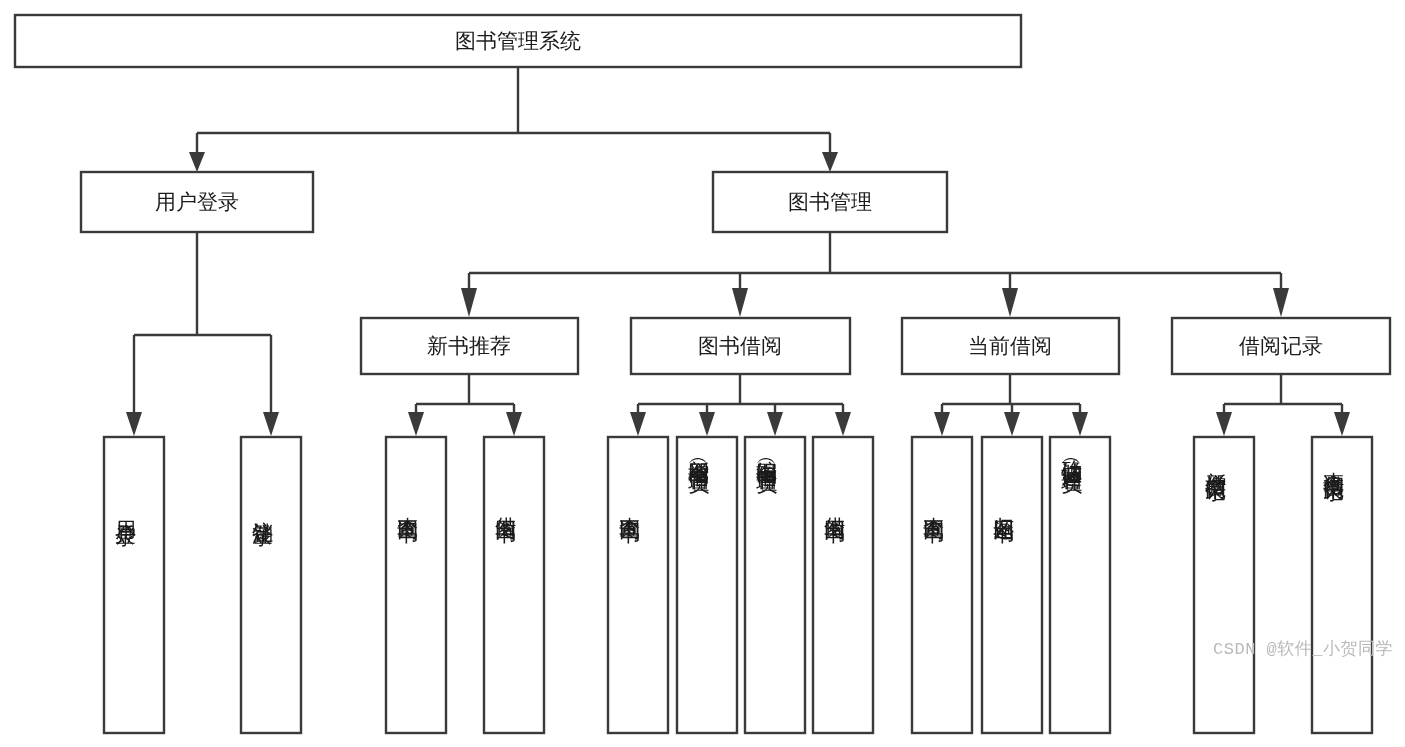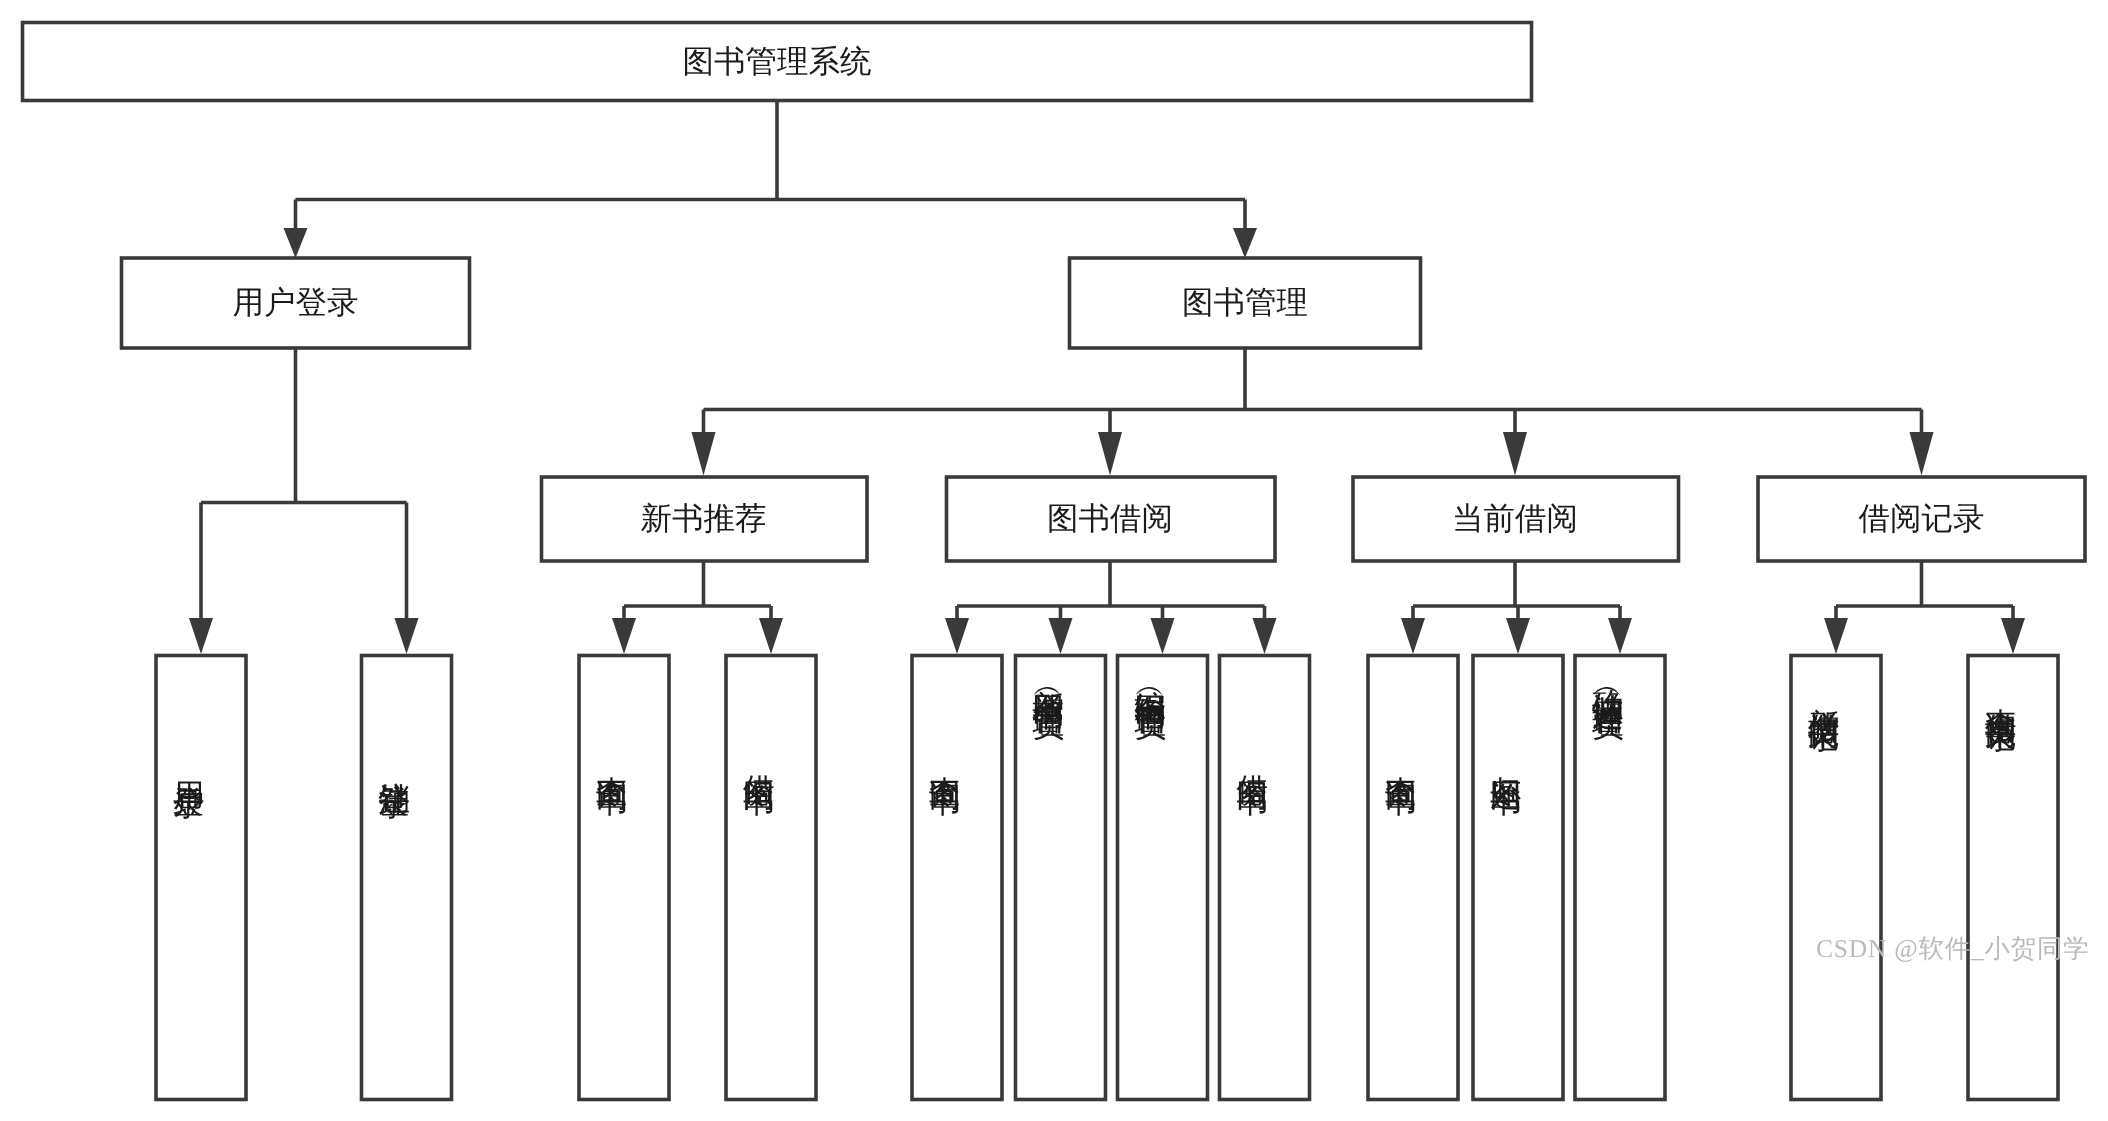--- a/index.html
+++ b/index.html
@@ -59,22 +59,22 @@
     line-height: 1.18;
     letter-spacing: 2px;
     color: #1b1b1b;
     white-space: nowrap;
     pointer-events: none;
     text-align: left;
   }
   .watermark {
     position: absolute;
     right: 12px;
-    bottom: 20px;
-    font-family: Liberation Serif, serif;
+    bottom: 4px;
+    font-family: Liberation Mono, monospace;
     font-size: 17px;
     color: #b9b9b9;
     letter-spacing: 0.5px;
     white-space: nowrap;
     pointer-events: none;
   }
 </style>
 </head>
 <body>
 

